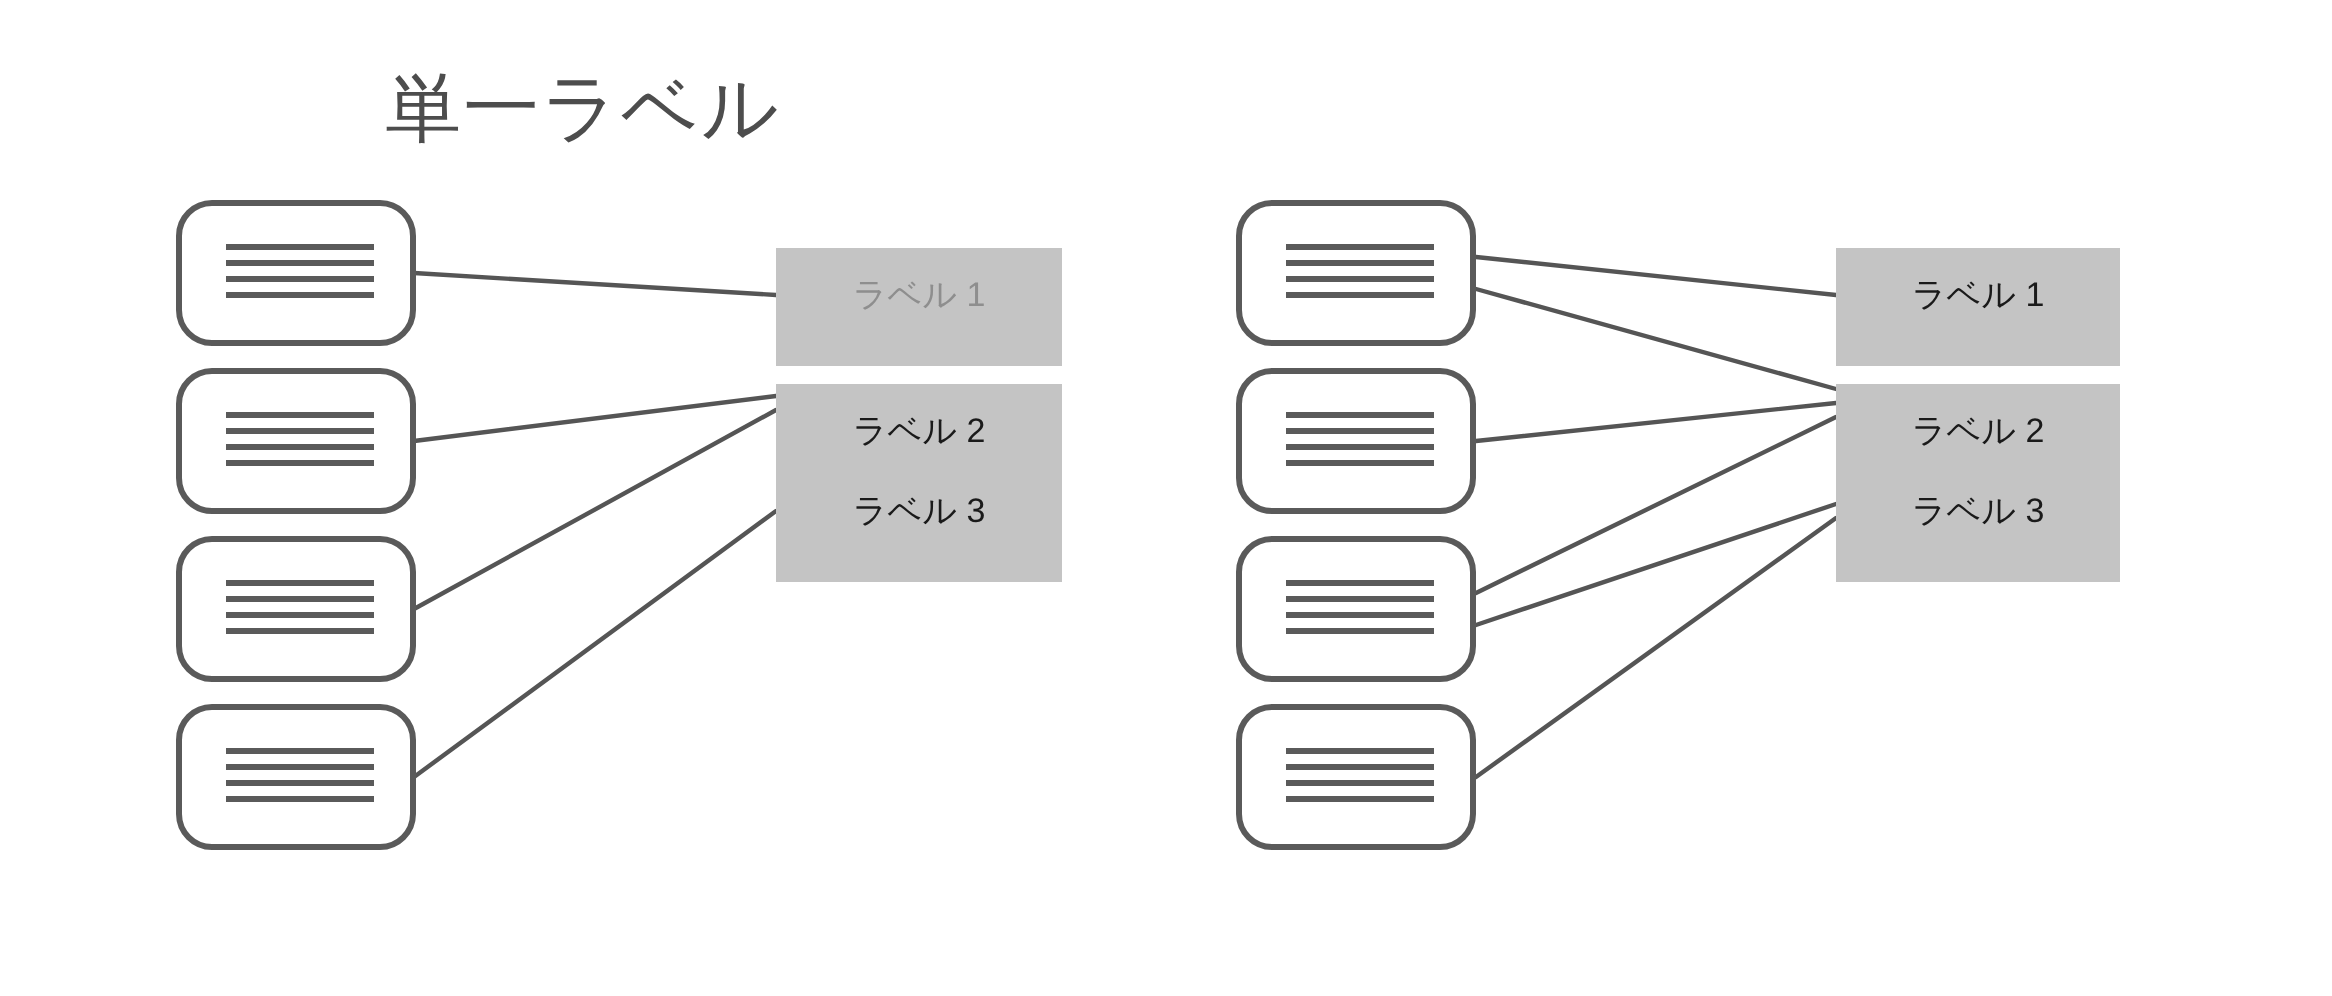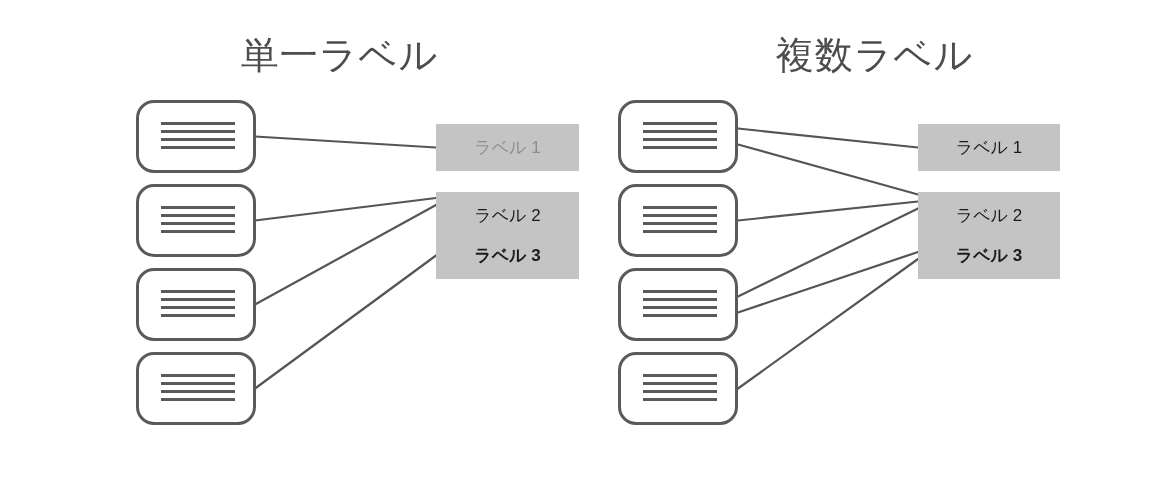--- a/index.html
+++ b/index.html
@@ -16,21 +16,21 @@
     height: 498px;
     background: #ffffff;
     overflow: hidden;
   }
   .panel {
     position: absolute;
     top: 0;
     width: 583px;
     height: 498px;
   }
-  #panel-single { left: 0; margin-left: 48px; }
+  #panel-single { left: 0; }
   #panel-multi  { left: 583px; }
 
   .panel-title {
     position: absolute;
     top: 32px;
     left: 0;
     width: 583px;
     text-align: center;
     font-size: 38px;
     line-height: 46px;
@@ -83,32 +83,32 @@
     top: 124px;
     height: 160px;
   }
   #labels-single { left: 388px; width: 143px; }
   #labels-multi  { left: 918px; width: 142px; }
 
   .label-box {
     position: absolute;
     left: 0;
     width: 100%;
-    height: 47px;
+    height: 59px;
     box-sizing: border-box;
     background: #c4c4c4;
     color: #1a1a1a;
     font-size: 17px;
     line-height: 47px;
     text-align: center;
     white-space: nowrap;
   }
   .label-box.l0 { top: 0px; }
   .label-box.l1 { top: 68px; }
-  .label-box.l2 { top: 108px; font-weight: bold; }
+  .label-box.l2 { top: 108px; }
 
   .label-box.faded { color: #8e8e8e; }
 
   .edges {
     position: absolute;
     left: 0;
     top: 0;
     width: 583px;
     height: 498px;
     pointer-events: none;
@@ -167,21 +167,20 @@
 
     <div class="label-column" id="labels-single">
       <div class="label-box l0 faded">ラベル 1</div>
       <div class="label-box l1">ラベル 2</div>
       <div class="label-box l2">ラベル 3</div>
     </div>
   </div>
 
   <div class="panel" id="panel-multi">
 
-    <div class="panel-title">複数ラベル</div>
 
     <svg class="edges" id="edges-multi" viewBox="0 0 583 498" preserveAspectRatio="none">
         <line x1="155" y1="128.5" x2="335" y2="147.5" stroke="#555555" stroke-width="2.2" stroke-linecap="round"></line>
         <line x1="155" y1="144.5" x2="335" y2="194.5" stroke="#555555" stroke-width="2.2" stroke-linecap="round"></line>
         <line x1="155" y1="220.5" x2="335" y2="201.5" stroke="#555555" stroke-width="2.2" stroke-linecap="round"></line>
         <line x1="155" y1="296.5" x2="335" y2="208.5" stroke="#555555" stroke-width="2.2" stroke-linecap="round"></line>
         <line x1="155" y1="312.5" x2="335" y2="252" stroke="#555555" stroke-width="2.2" stroke-linecap="round"></line>
         <line x1="155" y1="388.5" x2="335" y2="259" stroke="#555555" stroke-width="2.2" stroke-linecap="round"></line>
       </svg>
 

